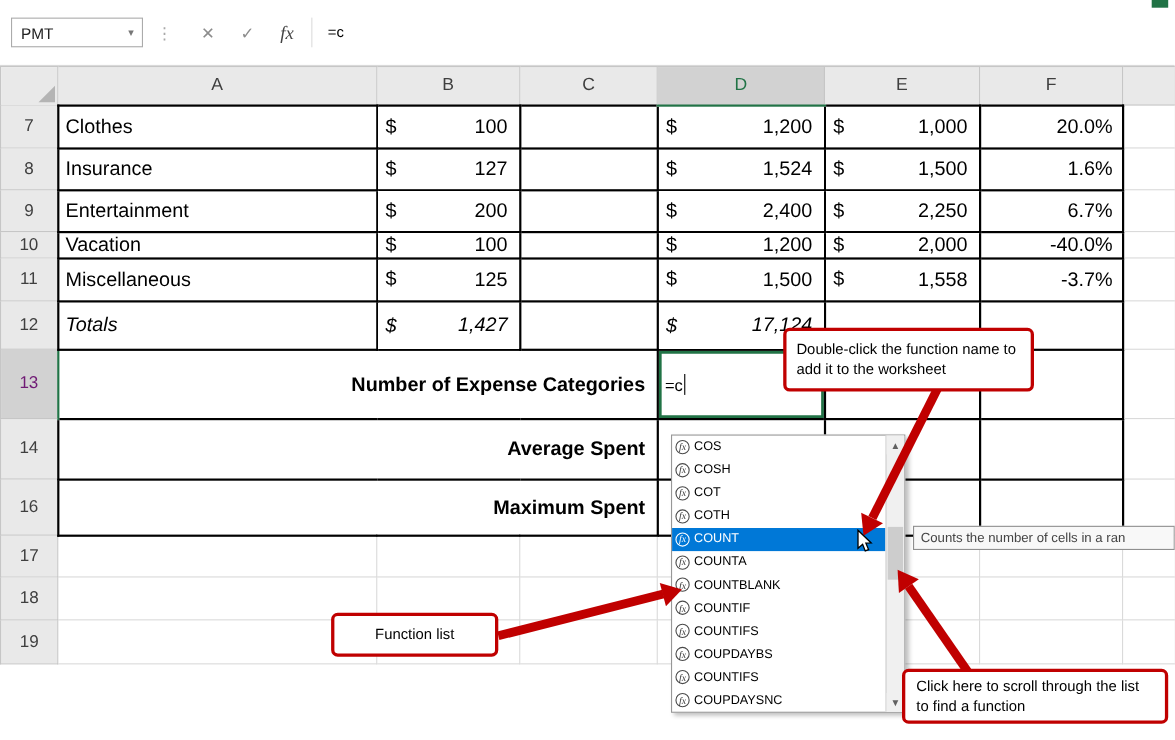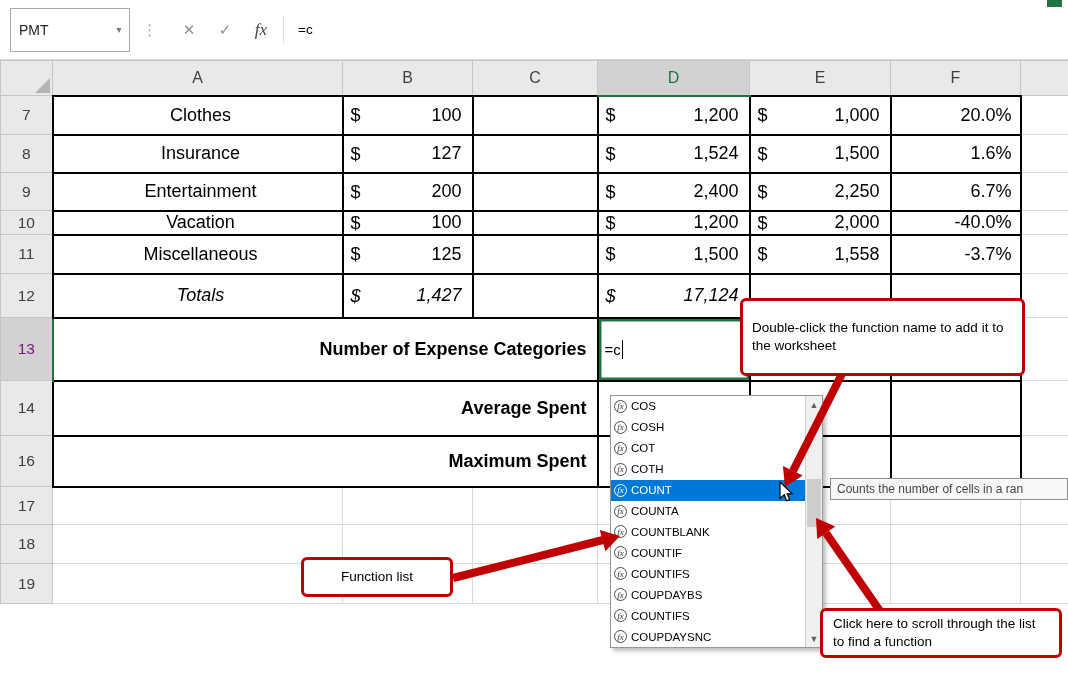--- a/index.html
+++ b/index.html
@@ -2,21 +2,21 @@
 <html><head>
 <meta charset="utf-8">
 <style>
   * { margin:0; padding:0; box-sizing:border-box; }
   html,body { width:1068px; height:673px; overflow:hidden; background:#fff;
     font-family:"Liberation Sans", sans-serif; position:relative; }
 
   
   .topbar { height:60px; display:flex; align-items:center; background:#fff;
     border-bottom:1px solid #d9d9d9; padding-left:10px; }
-  .name-box { width:120px; height:44px; border:1px solid #ababab; background:#fff;
+  .name-box { width:120px; height:27px; border:1px solid #ababab; background:#fff;
     display:flex; align-items:center; }
   .nb-text { flex:1; padding-left:8px; font-size:14px; color:#222; }
   .nb-arrow { width:20px; text-align:center; color:#777; font-size:10px; cursor:default; }
   .grip { color:#a9a9a9; margin:0 14px 0 12px; font-size:15px; }
   .fb-btn { background:none; border:none; width:36px; height:27px; font-size:15px;
     color:#8c8c8c; cursor:default; }
   .fb-btn.fx { font-family:"Liberation Serif", serif; font-style:italic;
     font-size:17px; color:#444; }
   .fb-input { flex:1; height:27px; margin-left:4px; border-left:1px solid #dcdcdc;
     display:flex; align-items:center; padding-left:14px; font-size:13.5px; color:#000; }
@@ -29,21 +29,21 @@
   .ch { font-size:16px; }
   .ch.active { background:#d2d2d2; color:#217346; border-bottom:2px solid #217346; }
   .rh.active { background:#d2d2d2; color:#701a75; border-right:2px solid #217346; }
   .corner { position:relative; }
   .tri { position:absolute; right:2px; bottom:2px; width:0; height:0;
     border-left:15px solid transparent; border-bottom:15px solid #b4b4b4; }
 
   td { border:1px solid #dadada; background:#fff; font-size:18px; color:#000; }
   td.g { border:1px solid #dadada; }
   td.b { border:2px solid #000; }
-  .cat { text-align:center; padding-left:6px; }
+  .cat { text-align:left; padding-left:6px; }
   .money { position:relative; text-align:right; padding-right:10px; }
   .money .cur { position:absolute; left:7px; top:50%; transform:translateY(-50%); }
   .pct { text-align:right; padding-right:8px; }
   .tot { font-weight:400; font-style:italic; }
   .lbl { text-align:right; font-weight:700; padding-right:10px; font-size:18px; }
   .active-cell { border:1px solid #dadada; box-shadow:inset 0 0 0 2.5px #217346;
     text-align:left; padding-left:6px; font-size:15px; }
   .caret { display:inline-block; width:1.5px; height:19px; background:#000;
     margin-left:1px; vertical-align:-4px; }
 
@@ -67,21 +67,21 @@
   .sb-thumb { position:absolute; top:66px; left:1px; right:1px; height:48px; background:#cdcdcd; }
 
   
   .fn-tooltip { position:absolute; left:830px; top:478px; width:238px; height:22px;
     background:#f8f8f8; border:1px solid #8f8f8f; display:flex; align-items:center;
     padding-left:6px; font-size:12px; color:#444; z-index:40; white-space:nowrap; overflow:hidden; }
 
   
   .callout { position:absolute; background:#fff; border:3px solid #C00000; border-radius:6px;
     color:#000; font-size:13.5px; line-height:1.35; z-index:50; }
-  #callout-doubleclick { left:740px; top:298px; width:285px; padding:18px 9px; }
+  #callout-doubleclick { left:712px; top:298px; width:228px; padding:8px 9px; }
   #callout-fnlist { left:301px; top:557px; width:152px; padding:8px 10px; text-align:center; }
   #callout-scroll { left:820px; top:608px; width:242px; padding:4px 10px; }
 
   .arrows { position:absolute; left:0; top:0; z-index:45; pointer-events:none; }
   .cursor { position:absolute; left:779px; top:481px; z-index:60; pointer-events:none; }
   .win-accent { position:absolute; left:1047px; top:0; width:15px; height:7px; z-index:5; }
 </style>
 </head>
 <body>
 

